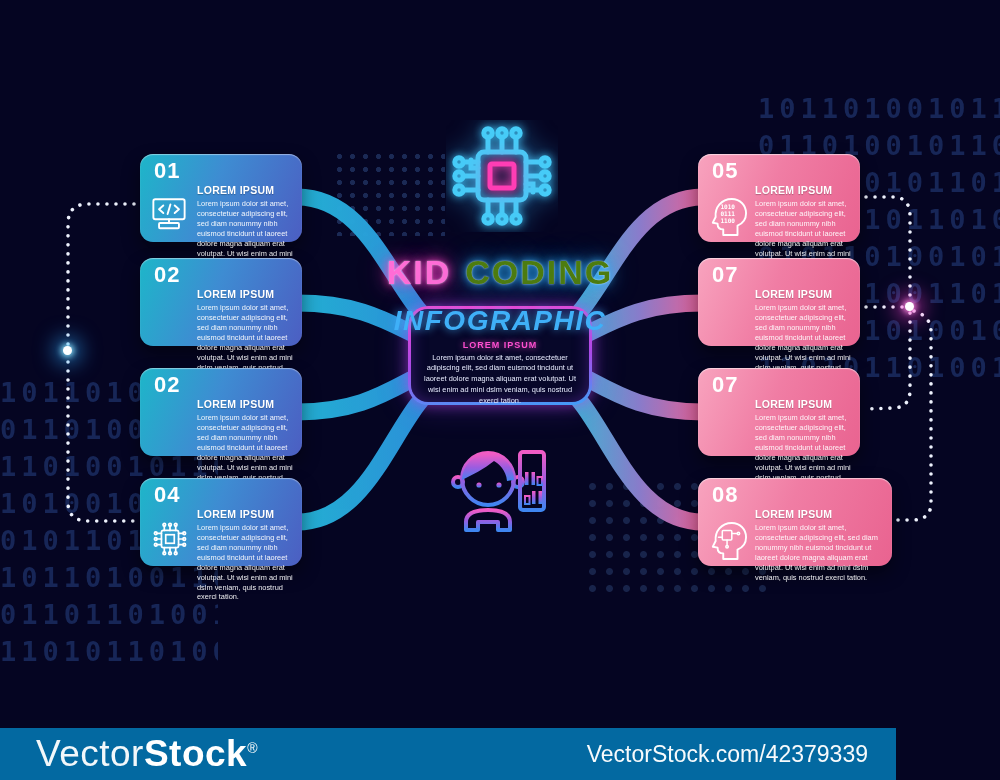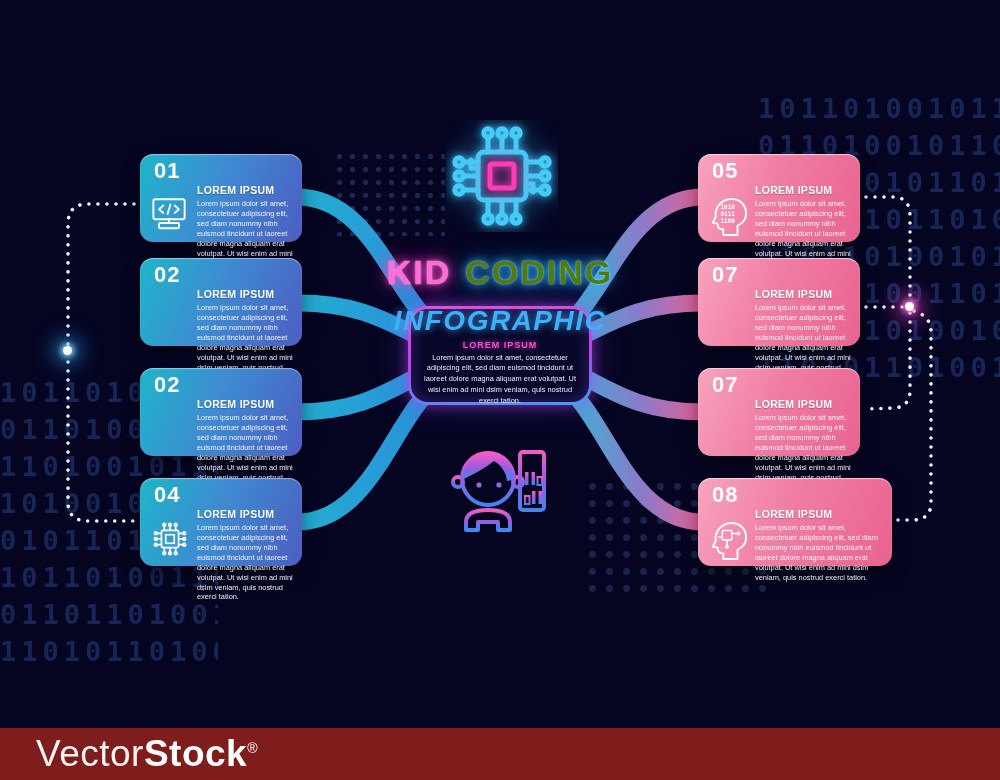--- a/index.html
+++ b/index.html
@@ -57,21 +57,21 @@
     padding:5px 10px;box-sizing:border-box;text-align:center;}
   .nb-heading{font-size:28px;font-style:italic;font-weight:bold;color:#3fb0f8;letter-spacing:1.5px;
     text-shadow:0 0 8px rgba(63,176,248,.85);}
   .nb-sub{font-size:9px;font-weight:bold;color:#ff4fd0;letter-spacing:1px;
     text-shadow:0 0 6px rgba(255,79,208,.85);}
   .nb-body{font-size:7.4px;line-height:1.45;color:#e8ecff;}
 
   #kid-wrap{position:absolute;left:448px;top:434px;z-index:4;}
 
   
-  #wm-bar{position:absolute;left:0;top:728px;width:1000px;height:52px;background:#7f1d1d;z-index:6;
+  #wm-bar{position:absolute;left:0;top:728px;width:896px;height:52px;background:#0369a1;z-index:6;
     display:flex;align-items:center;justify-content:space-between;padding:0 28px 0 36px;box-sizing:border-box;}
   #wm-logo{color:#fff;font-size:37px;letter-spacing:.5px;}
   #wm-logo .thin{font-weight:normal;opacity:.95;}
   #wm-logo .bold{font-weight:bold;}
   #wm-logo sup{font-size:14px;font-weight:normal;}
   #wm-site{color:#fff;font-size:23px;font-weight:normal;opacity:.97;}
 </style>
 </head>
 <body>
 
@@ -330,15 +330,16 @@
       </g>
       <g stroke="url(#kidg)" stroke-width="2" fill="none">
         <rect x="89.5" y="43" width="4.5" height="8"></rect>
         <rect x="77" y="62" width="4.5" height="8"></rect>
       </g>
     </svg>
   </div>
 
   <div id="wm-bar">
     <div id="wm-logo"><span class="thin">Vector</span><span class="bold">Stock</span><sup>®</sup></div>
+    <div id="wm-site">VectorStock.com/42379339</div>
   </div>
 
 </div>
 
 </body></html>

